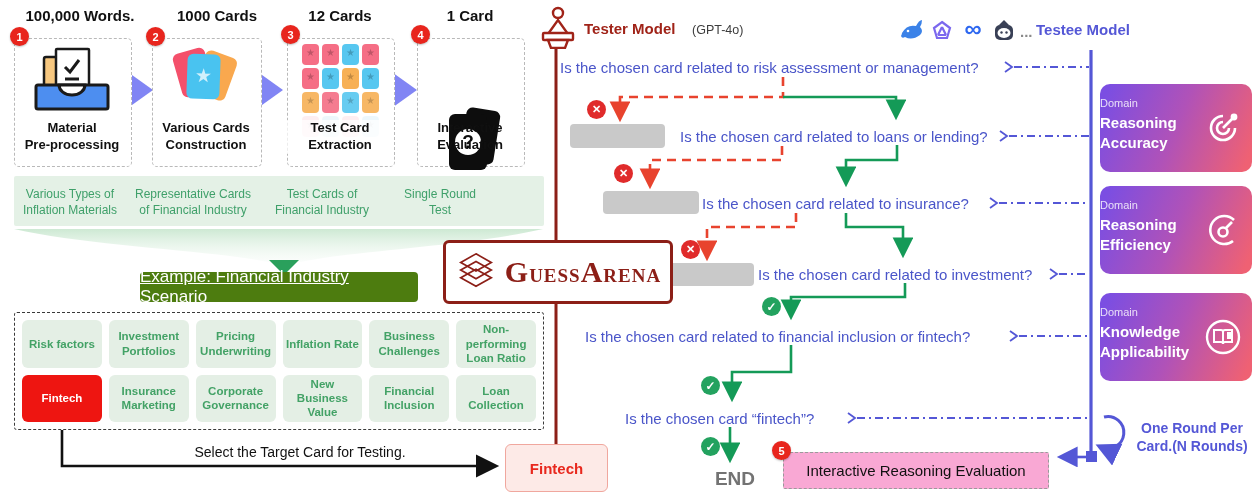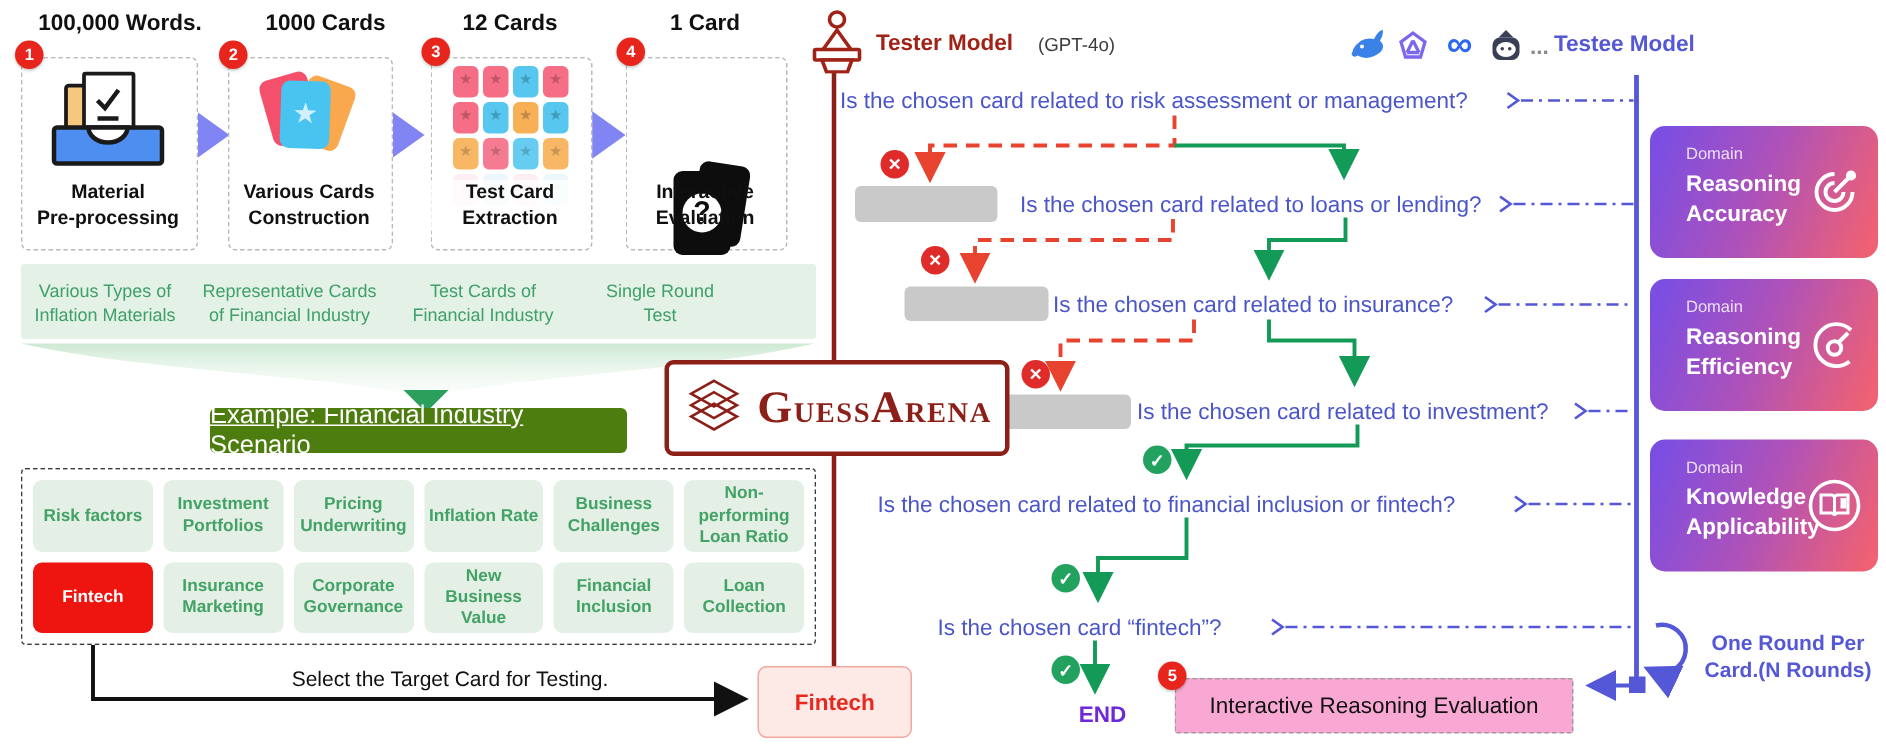--- a/index.html
+++ b/index.html
@@ -59,25 +59,25 @@
   .ans{background:#c9c9c9;border-radius:4px;z-index:2;}
   .xmark,.check{width:19px;height:19px;border-radius:50%;color:#fff;display:flex;align-items:center;
     justify-content:center;font-size:11px;font-weight:bold;z-index:4;}
   .xmark{background:#e02b2b;} .xmark::after{content:"✕";}
   .check{background:#23a25f;} .check::after{content:"✓";font-size:12px;}
   .tester-label{font-size:15px;font-weight:bold;color:#a02318;white-space:nowrap;}
   .tester-model{font-size:12.5px;color:#3c3c3c;white-space:nowrap;}
   .testee-label{font-size:15px;font-weight:bold;color:#5457d6;white-space:nowrap;}
   .testee-icons{display:flex;align-items:center;gap:4px;}
   .ellipsis{font-size:15px;font-weight:bold;color:#8a8a8a;}
-  .end-label{font-size:15px;font-weight:bold;color:#6d28d9;text-align:center;}
+  .end-label{font-size:19px;font-weight:bold;color:#737373;text-align:center;}
   .eval-box{background:#f9a8d4;border:1.5px dashed #9a9a9a;border-radius:2px;display:flex;
     align-items:center;justify-content:center;font-size:15px;font-weight:500;color:#111;z-index:3;}
   .metric-card{border-radius:10px;background:linear-gradient(112deg,#7b4ee2 5%,#b052b8 50%,#ef6173 95%);
-    padding:13px 24px;box-sizing:border-box;z-index:2;}
+    padding:13px 0;box-sizing:border-box;z-index:2;}
   .metric-tag{font-size:11px;color:rgba(255,255,255,.82);margin-bottom:4px;}
   .metric-line{font-size:15px;font-weight:bold;color:#fff;line-height:1.3;}
   .metric-icon{position:absolute;right:8px;top:50%;transform:translateY(-50%);}
   .loop-note{font-size:14px;font-weight:bold;color:#5457d6;text-align:center;line-height:1.3;}
   svg text{font-family:"Liberation Sans",sans-serif;}
 </style>
 </head>
 <body>
 
 <div id="canvas">

